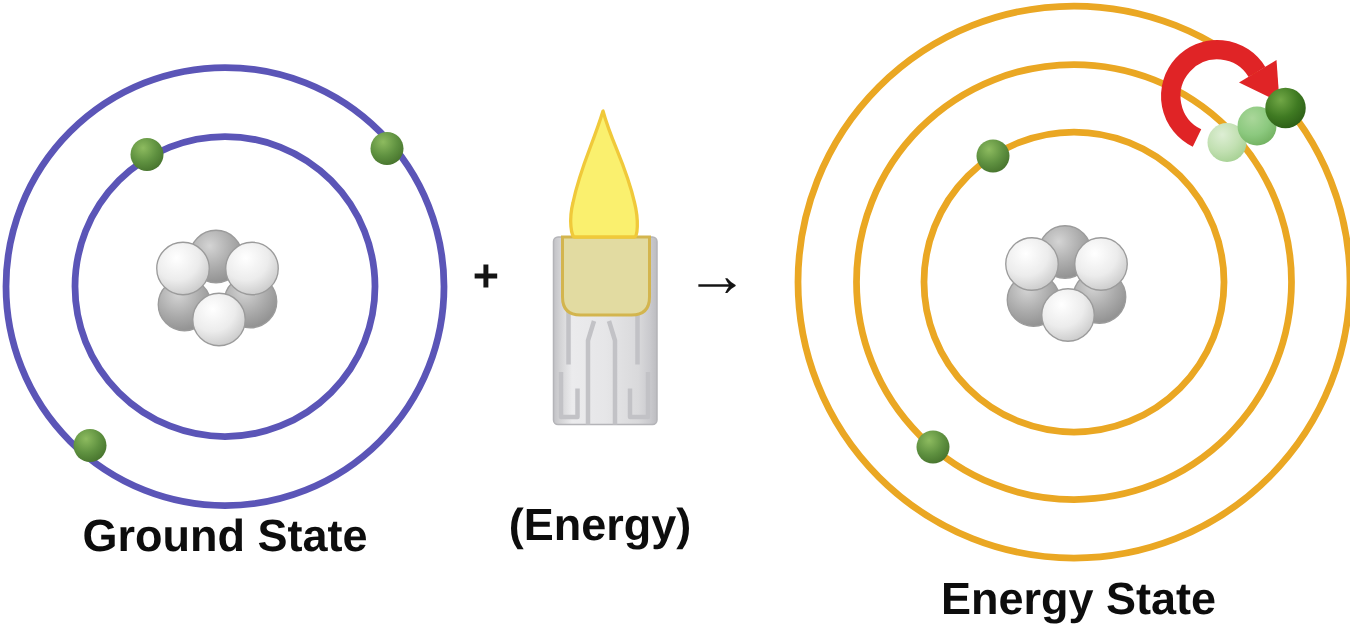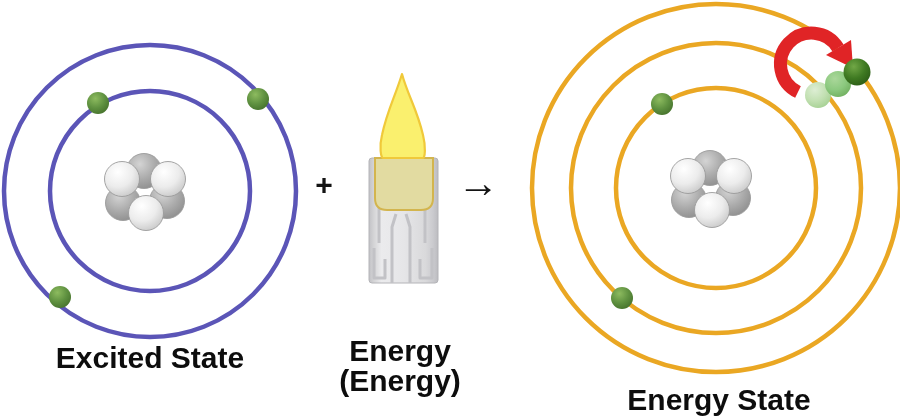--- a/index.html
+++ b/index.html
@@ -107,24 +107,23 @@
       <path d="M 379 208 L 379 243" fill="none" stroke="#c2c2c6" stroke-width="3" stroke-linejoin="round"></path>
       <path d="M 425 208 L 425 243" fill="none" stroke="#c2c2c6" stroke-width="3" stroke-linejoin="round"></path>
       <path d="M 392 283 L 392 227 L 396 214" fill="none" stroke="#c2c2c6" stroke-width="3" stroke-linejoin="round"></path>
       <path d="M 410 283 L 410 227 L 406 214" fill="none" stroke="#c2c2c6" stroke-width="3" stroke-linejoin="round"></path>
       <path d="M 374 248 L 374 278 L 385 278 L 385 259" fill="none" stroke="#c2c2c6" stroke-width="3" stroke-linejoin="round"></path>
       <path d="M 432 248 L 432 278 L 420 278 L 420 259" fill="none" stroke="#c2c2c6" stroke-width="3" stroke-linejoin="round"></path>
       <path d="M 375 158 L 433 158 L 433 198 Q 433 210 421 210 L 387 210 Q 375 210 375 198 Z" fill="#e2dba1" stroke="#d3b54e" stroke-width="2"></path>
       <path d="M 402 74 C 395 97 387 111 382 135 C 379 147 381 158 383 158 L 423 158 C 425 158 426 147 423 135 C 417 109 408 96 402 74 Z" fill="#faf06e" stroke="#f0c93a" stroke-width="2.2" stroke-linejoin="round"></path>
     </svg>
 
-  <div class="lbl" id="lbl-ground">Excited State</div>
+  <div class="lbl" id="lbl-ground">Ground State</div>
 
   <div class="lbl" id="lbl-energy">
-    <div>Energy</div>
     <div>(Energy)</div>
   </div>
 
   <div class="lbl" id="lbl-excited">Energy State</div>
 
   <div class="op" id="op-plus">+</div>
 
   <div class="op" id="op-arrow">→</div>
 </div>
 

